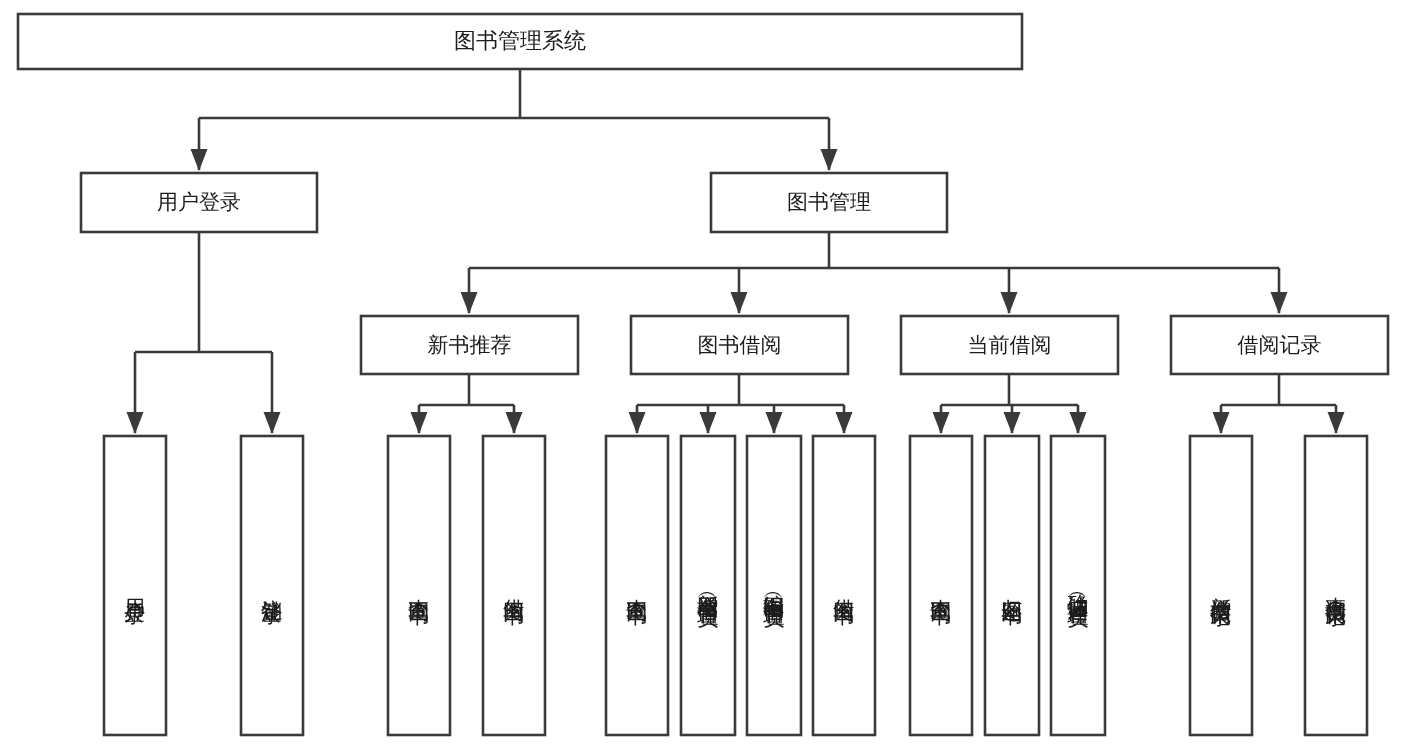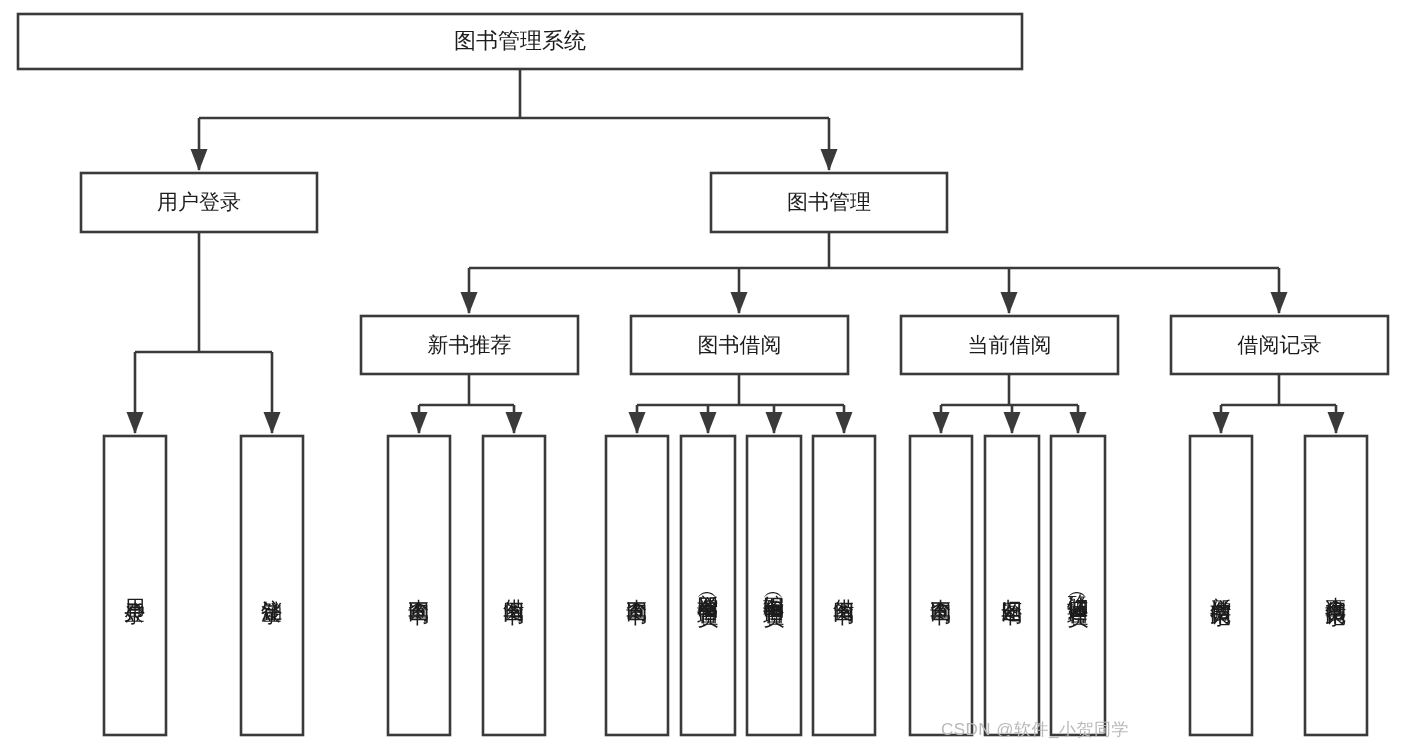--- a/index.html
+++ b/index.html
@@ -252,14 +252,13 @@
         <span class="vert-label">确认归还（管理员）</span>
       </div>
       <div class="vert-label-wrap" style="left: 1190px; top: 436px; width: 62px; height: 299px;">
         <span class="vert-label">新增借阅记录</span>
       </div>
       <div class="vert-label-wrap" style="left: 1305px; top: 436px; width: 62px; height: 299px;">
         <span class="vert-label">查询借阅记录</span>
       </div>
     </div>
 
-  <div class="watermark">CSDN @软件_小贺同学</div>
 </div>
 
 </body></html>

